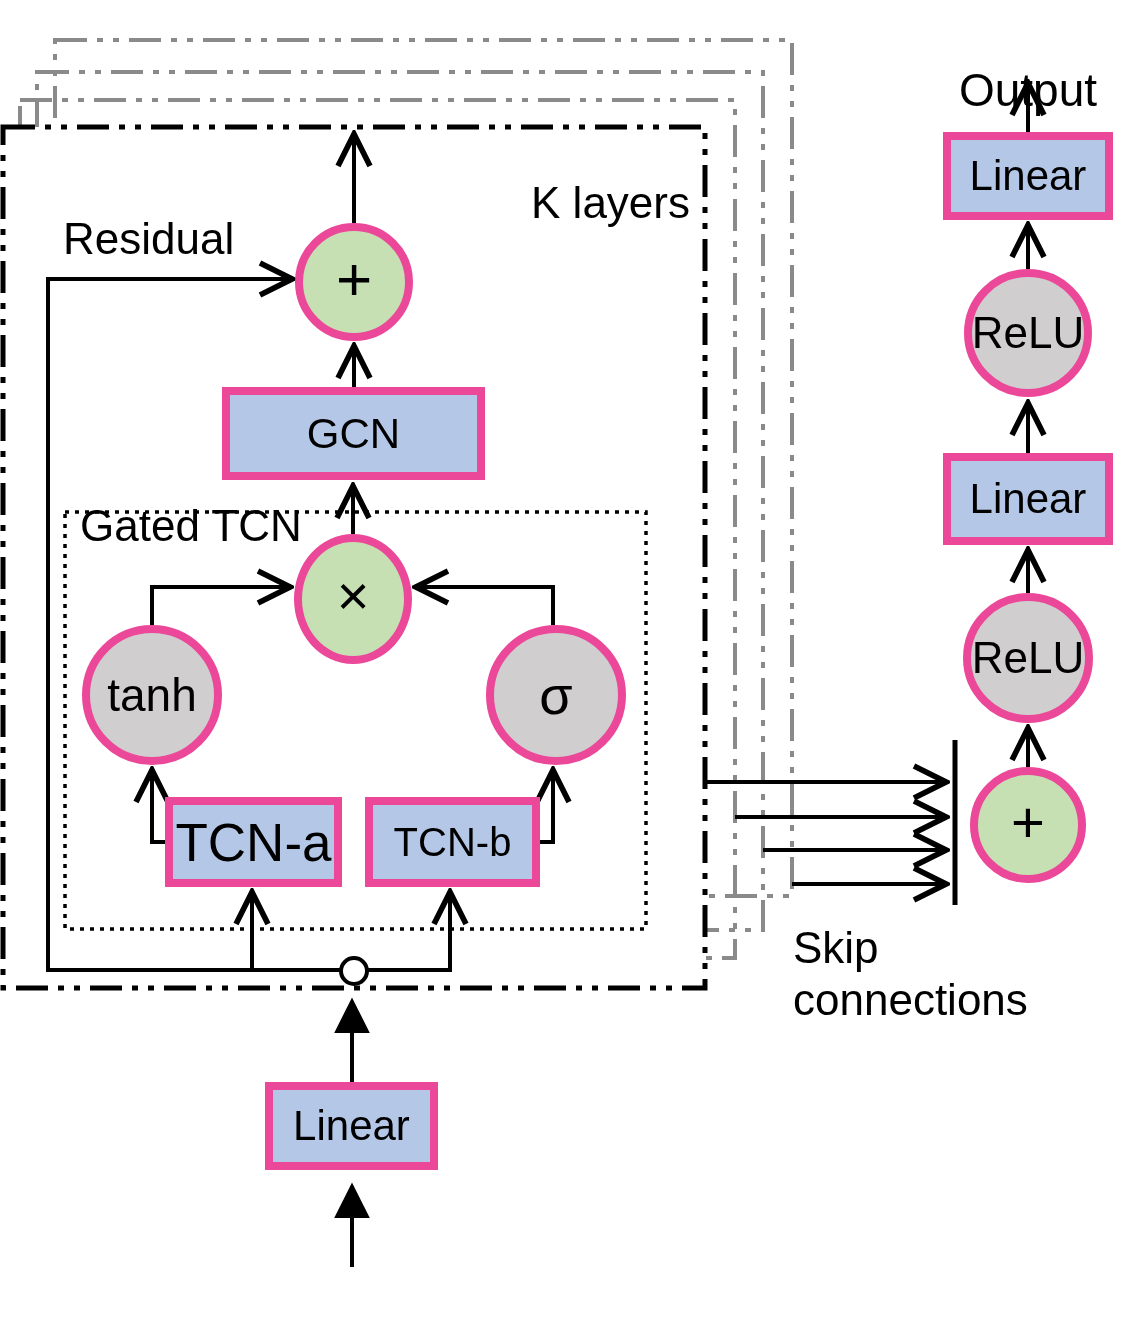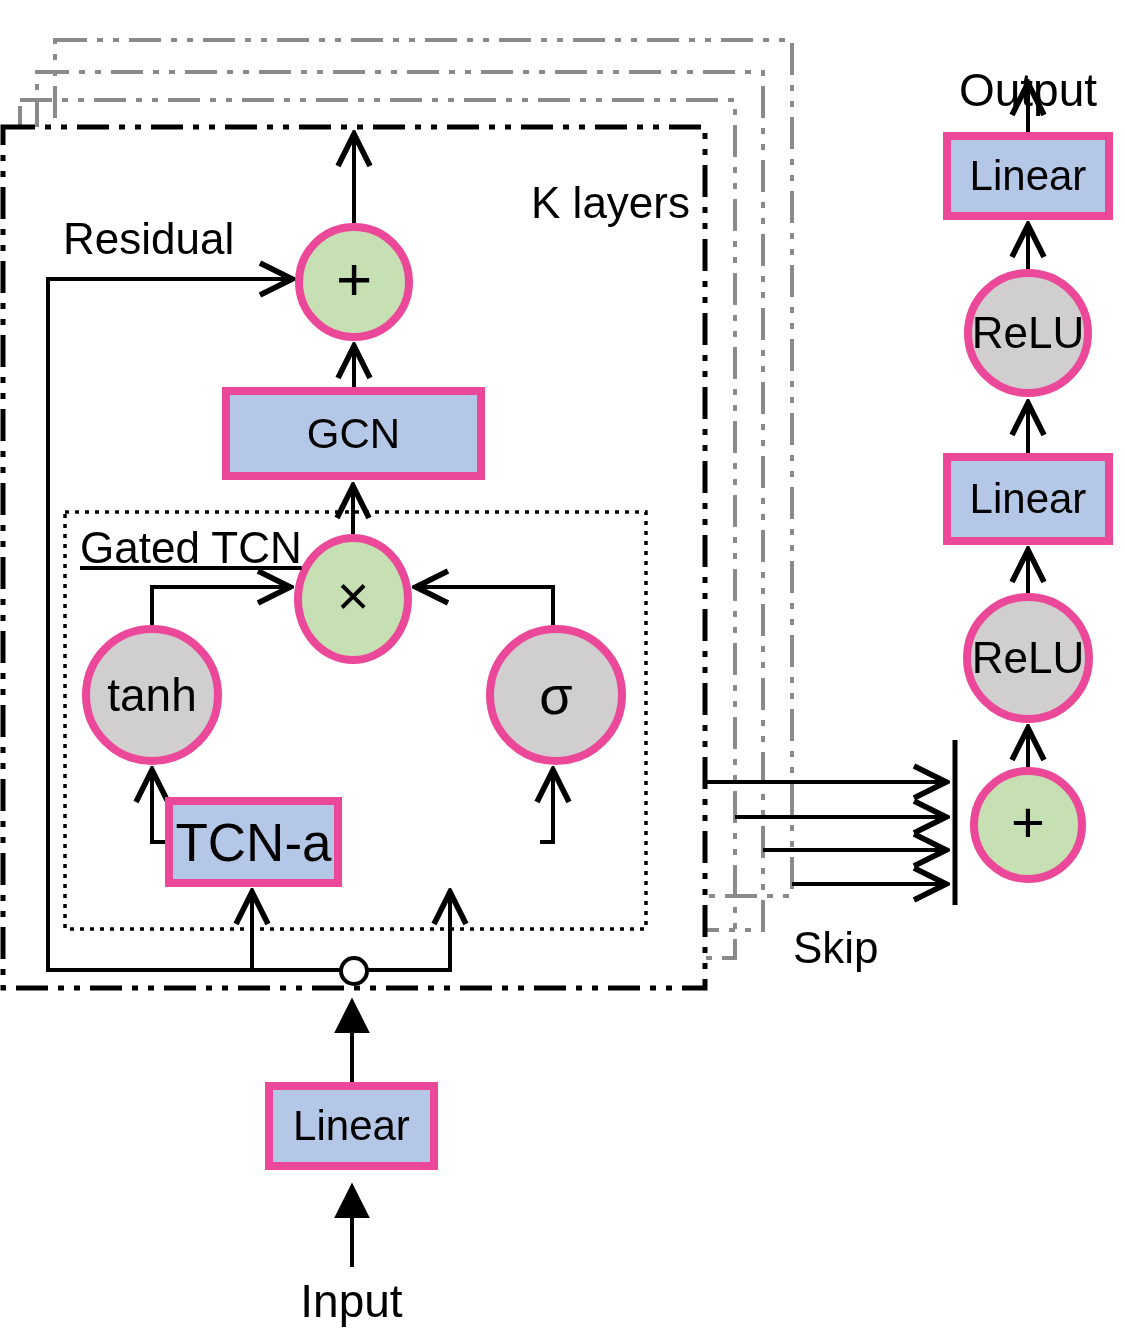--- a/index.html
+++ b/index.html
@@ -66,37 +66,38 @@
     <path class="wire" d="M1028 593 V552" marker-end="url(#chev)"></path>
     <path class="wire" d="M1028 453 V405" marker-end="url(#chev)"></path>
     <path class="wire" d="M1028 269 V227" marker-end="url(#chev)"></path>
     <path class="wire" d="M1028 132 V85" marker-end="url(#chev)"></path>
 
     <circle cx="354" cy="971" r="13" fill="#fff" stroke="#000" stroke-width="4"></circle>
   </svg>
 
   <div class="lbl" style="left:530px;top:145px;width:160px;text-align:right;margin-top:32px;">K layers</div>
   <div class="lbl" style="left:63px;top:213px;">Residual</div>
-  <div class="lbl" style="left:80px;top:522px;text-decoration:underline;">Gated TCN</div>
+  <div class="lbl" style="left:80px;top:500px;">Gated TCN</div>
   <div class="lbl" style="left:793px;top:922px;">
     <span style="display:block;">Skip</span>
+    <span style="display:block;">connections</span>
   </div>
   <div class="lbl" style="left:940px;top:16px;width:176px;text-align:center;font-size:46px;margin-top:47px;">Output</div>
-  <div class="lbl" style="left:265px;top:1274px;width:173px;text-align:center;font-size:46px;">Input</div>
 
   <div class="node circ green" style="left:295px;top:223px;width:118px;height:118px;">
     <span class="opsym">+</span>
   </div>
   <div class="node rect" style="left:222px;top:387px;width:263px;height:93px;">GCN</div>
   <div class="node circ green" style="left:294px;top:534px;width:118px;height:130px;">
     <span class="opsym" style="font-size:56px;">×</span>
   </div>
   <div class="node circ gray" style="left:82px;top:625px;width:140px;height:140px;font-size:46px;">tanh</div>
   <div class="node circ gray" style="left:486px;top:625px;width:140px;height:140px;font-size:54px;">σ</div>
   <div class="node rect" style="left:165px;top:797px;width:177px;height:90px;font-size:53px;">TCN-a</div>
+  <div class="node rect" style="left:365px;top:797px;width:175px;height:90px;font-size:40px;">TCN-b</div>
   <div class="node rect" style="left:265px;top:1082px;width:173px;height:88px;">Linear</div>
 
   <div class="node rect" style="left:943px;top:132px;width:170px;height:88px;">Linear</div>
   <div class="node circ gray" style="left:964px;top:269px;width:128px;height:128px;font-size:44px;">ReLU</div>
   <div class="node rect" style="left:943px;top:453px;width:170px;height:92px;">Linear</div>
   <div class="node circ gray" style="left:963px;top:593px;width:130px;height:130px;font-size:44px;">ReLU</div>
   <div class="node circ green" style="left:970px;top:767px;width:116px;height:116px;">
     <span class="opsym" style="font-size:58px;">+</span>
   </div>
 

